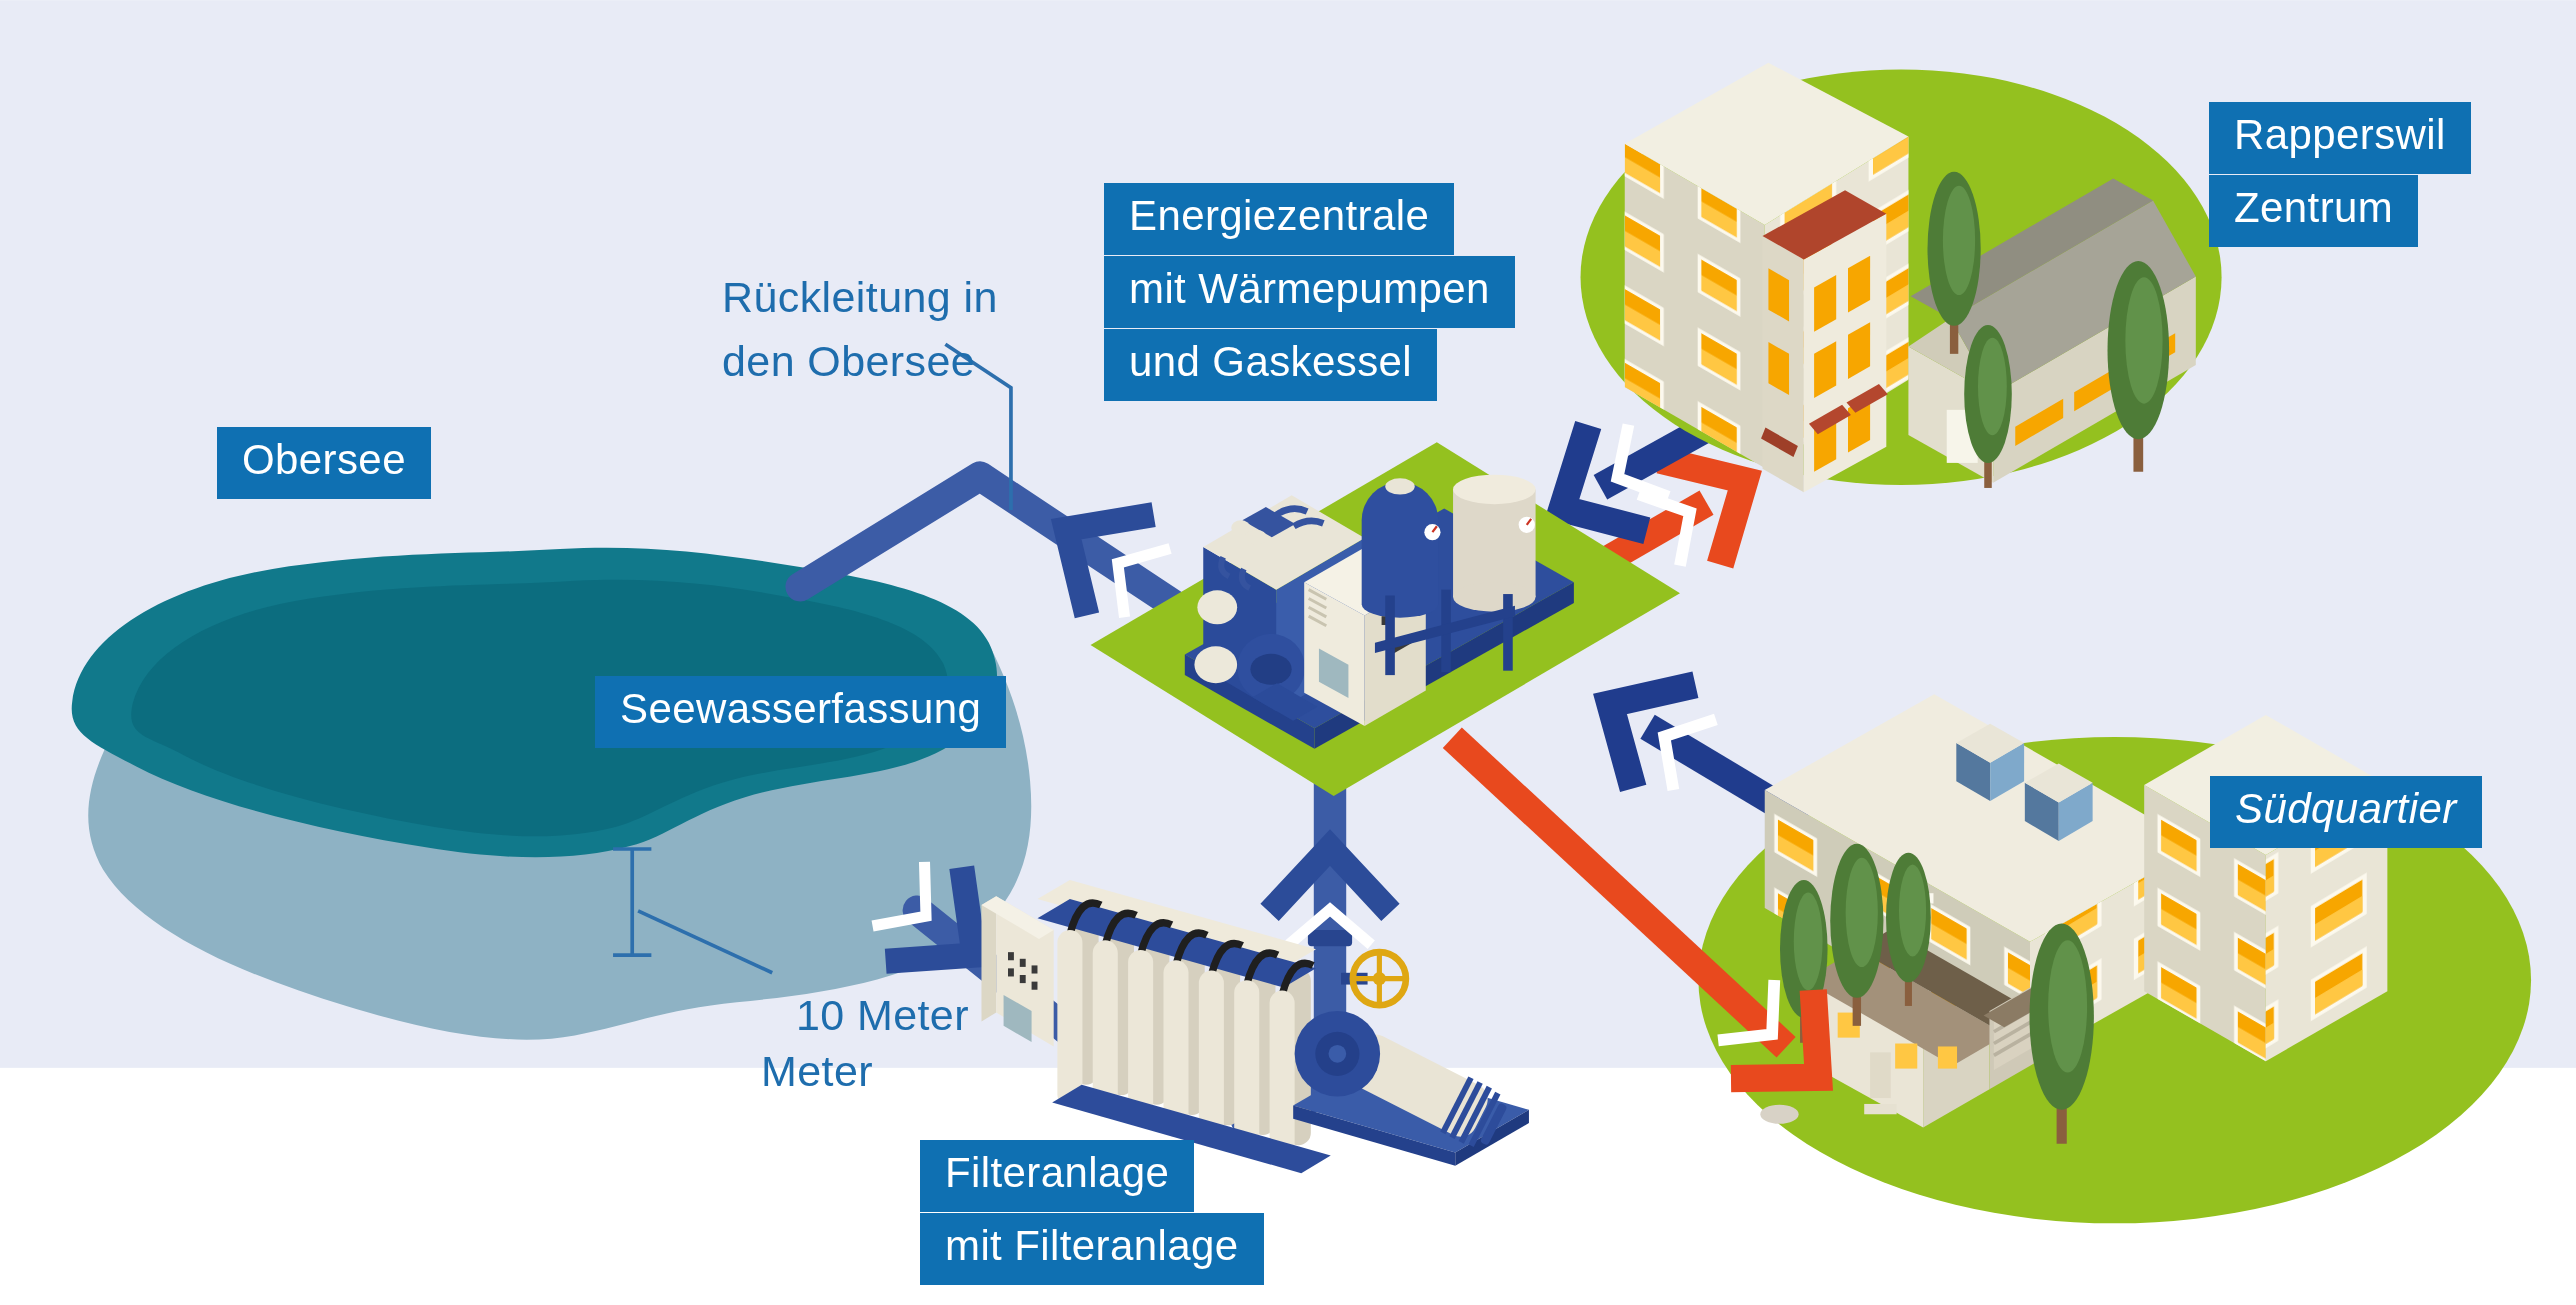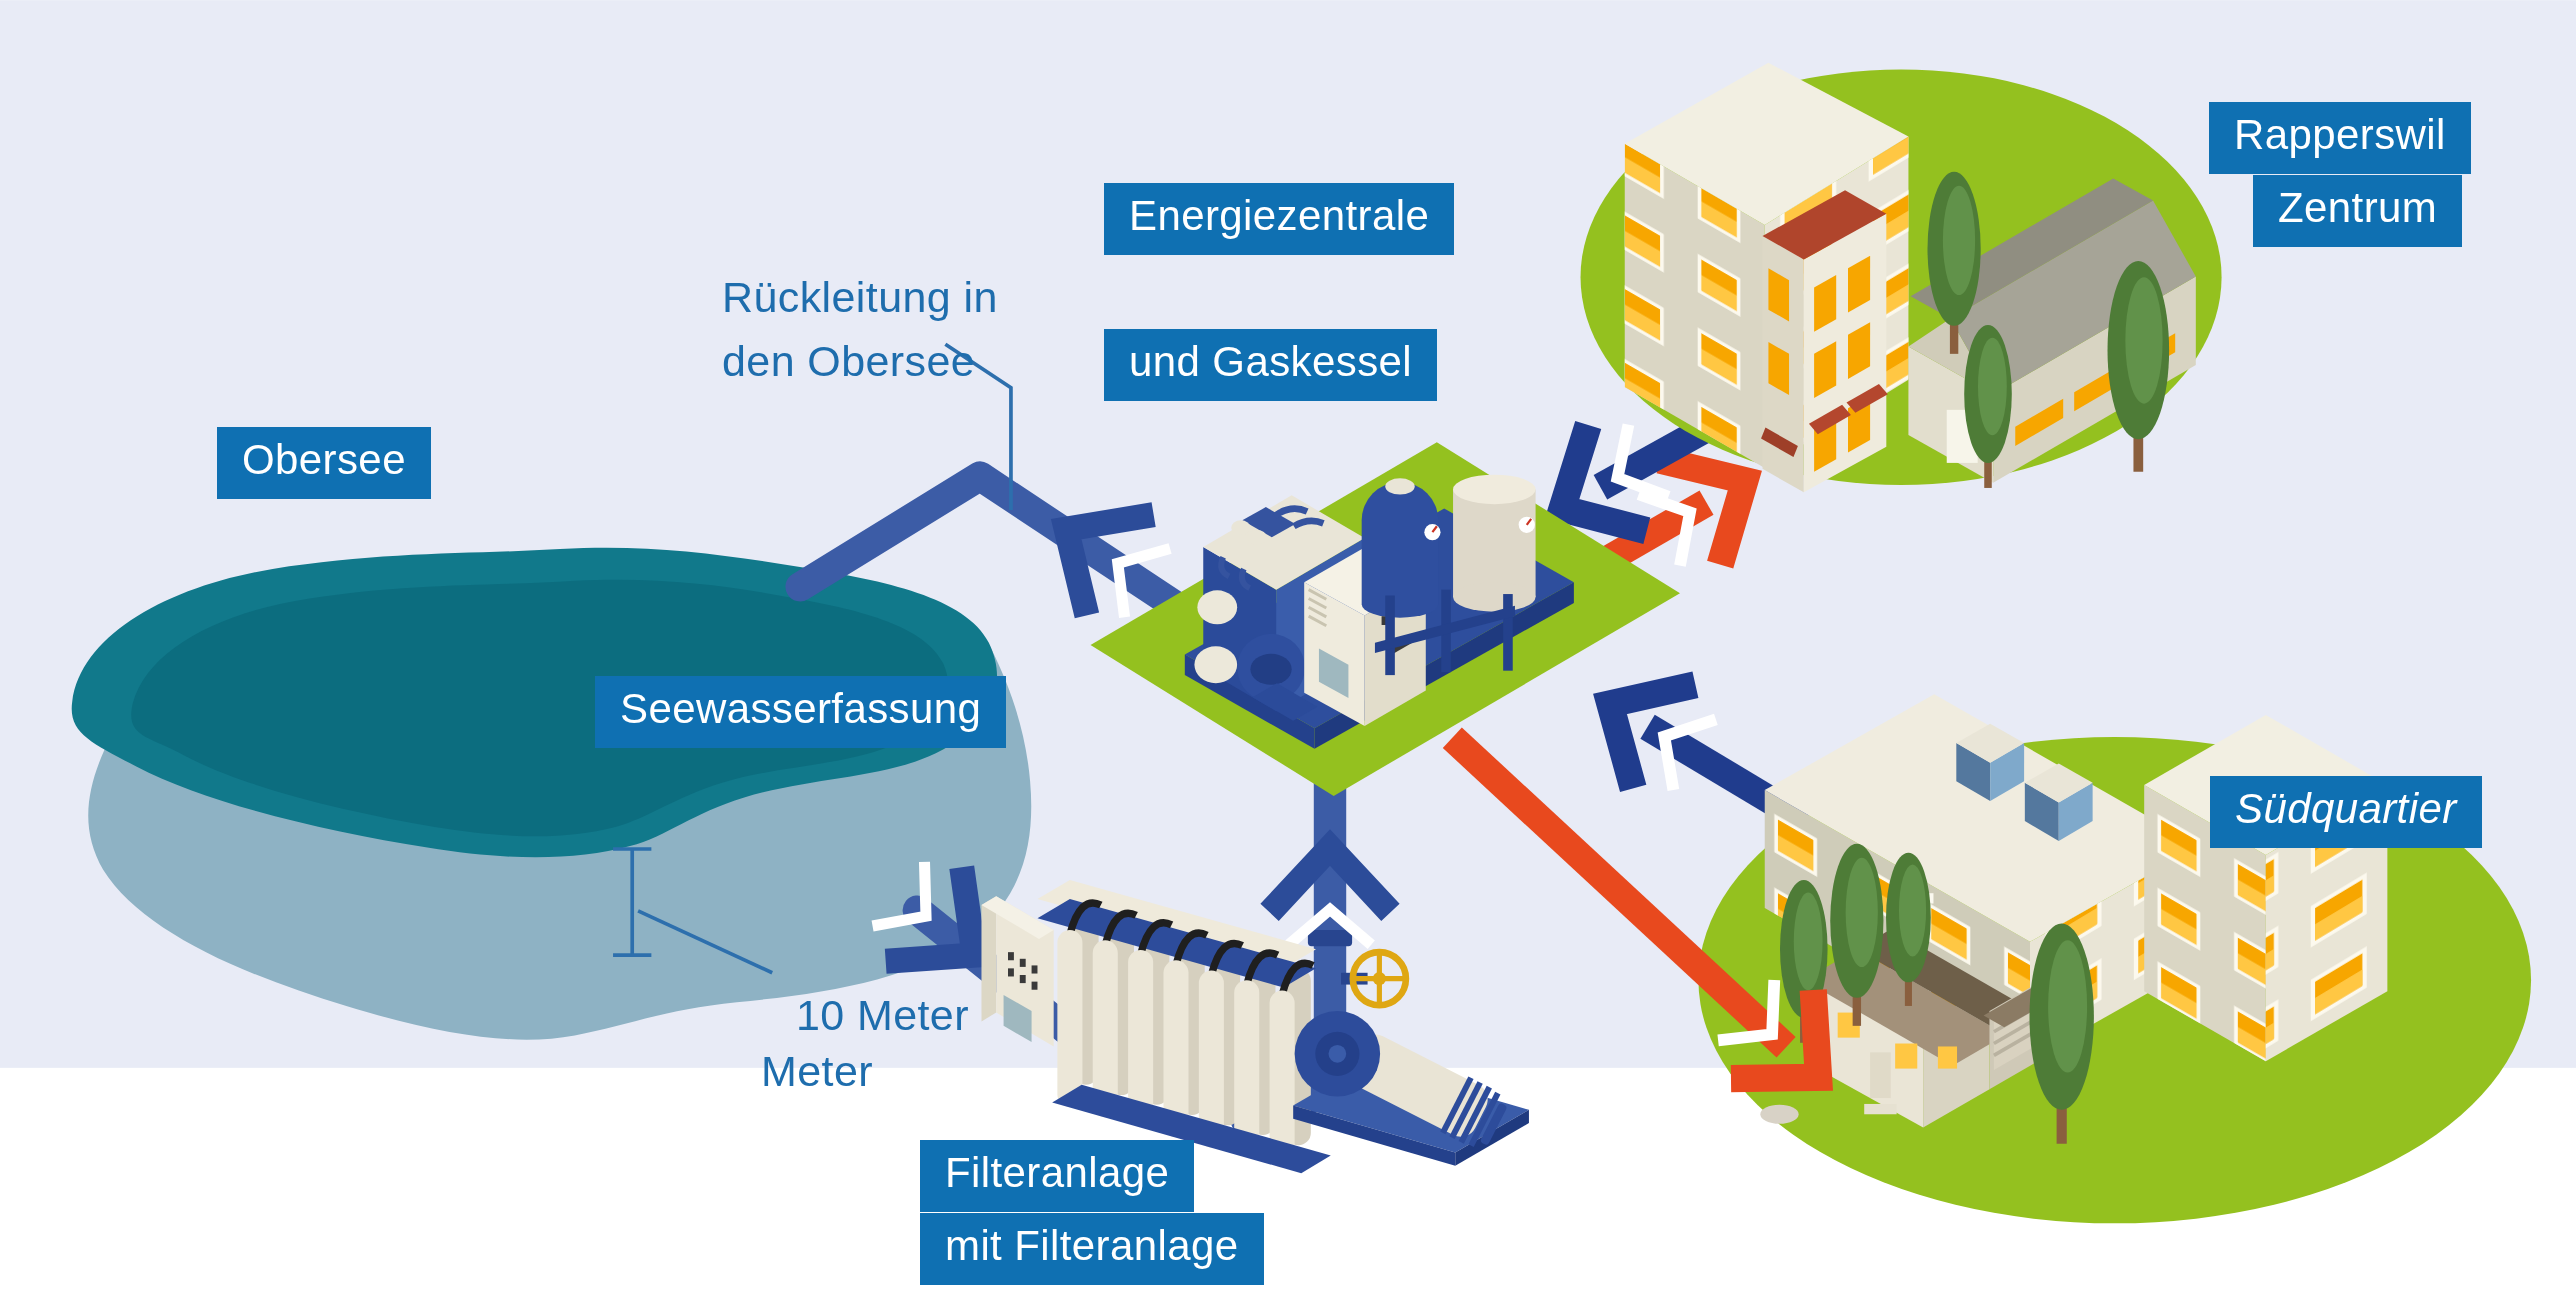--- a/index.html
+++ b/index.html
@@ -373,24 +373,25 @@
     <line x1="866" y1="1236" x2="1048" y2="1320"></line>
   </g>
 </svg>
 
 <div class="lbl" style="left:217px;top:427px;">Obersee</div>
 
 <div class="ann" style="left:702px;top:265px;">Rückleitung in</div>
 <div class="ann" style="left:702px;top:329px;">den Obersee</div>
 
 <div class="lbl" style="left:1104px;top:183px;">Energiezentrale</div>
+<div class="lbl" style="left:1104px;top:256px;">mit Wärmepumpen</div>
 <div class="lbl" style="left:1104px;top:329px;">und Gaskessel</div>
 
 <div class="lbl" style="left:2209px;top:102px;">Rapperswil</div>
-<div class="lbl" style="left:2209px;top:175px;margin-left:44px;">Zentrum</div>
+<div class="lbl" style="left:2209px;top:175px;">Zentrum</div>
 
 <div class="lbl" style="left:595px;top:676px;">Seewasserfassung</div>
 
 <div class="ann small" style="left:776px;top:987px;">10 Meter</div>
 <div class="ann small" style="left:741px;top:1043px;">Meter</div>
 
 <div class="lbl" style="left:920px;top:1140px;">Filteranlage</div>
 <div class="lbl" style="left:920px;top:1213px;">mit Filteranlage</div>
 
 <div class="lbl" style="left:2210px;top:776px;font-style:italic;">Südquartier</div>

